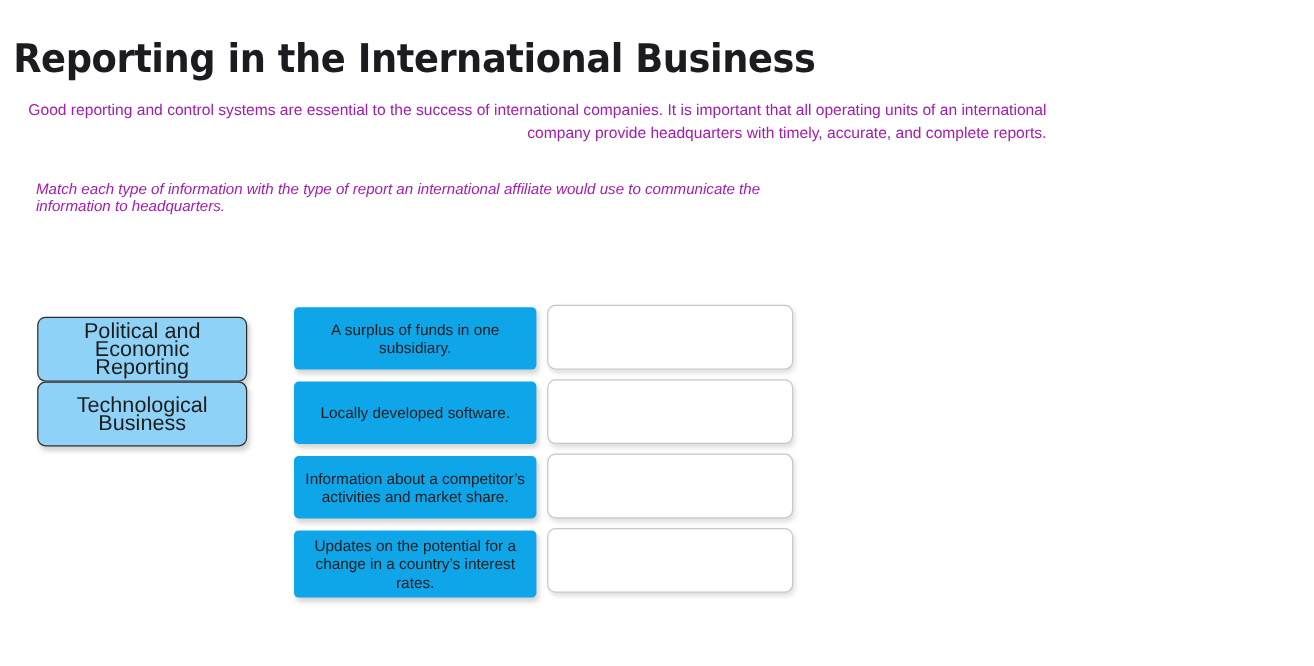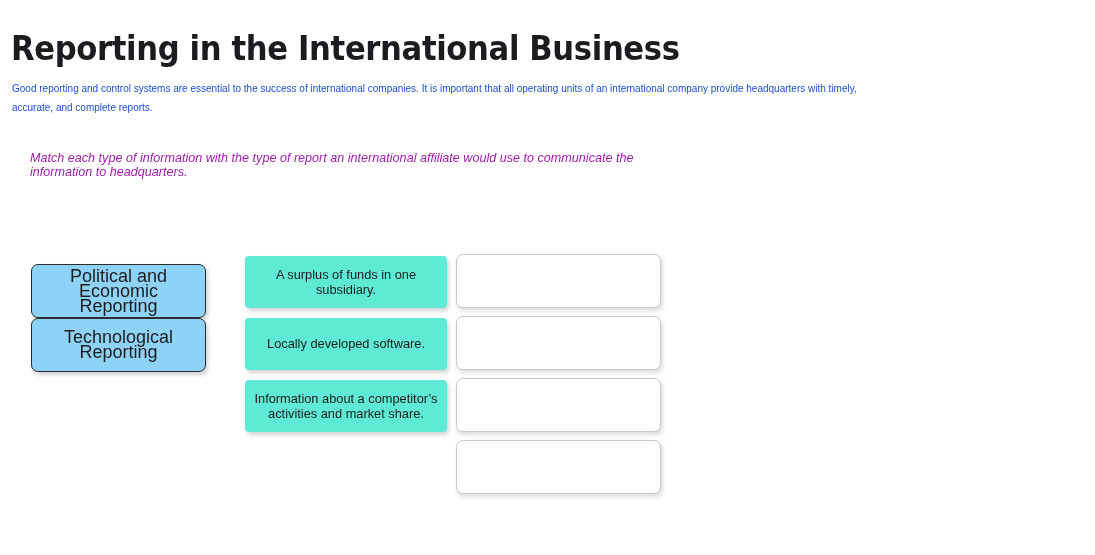--- a/index.html
+++ b/index.html
@@ -30,23 +30,24 @@
     white-space: nowrap;
     transform: scaleX(0.93);
     transform-origin: left center;
   }
 
   .intro {
     position: absolute;
     left: 12px;
     top: 70px;
     width: 860px;
-    font-size: 10px;
+    font-size: 13px;
     line-height: 18.5px;
-    color: #1d4ed8;
+    color: #a21caf;
+    text-align: right;
   }
 
   .instruction {
     position: absolute;
     left: 30px;
     top: 138px;
     width: 625px;
     font-size: 12.6px;
     line-height: 14.5px;
     font-style: italic;
@@ -93,21 +94,21 @@
     padding: 2px 8px;
     box-shadow: 2px 3px 4px rgba(0,0,0,0.18);
     cursor: move;
   }
 
   
   .item-box {
     width: 202px;
     height: 52px;
     margin-bottom: 10px;
-    background: #5eead4;
+    background: #0ea5e9;
     border: 0;
     border-radius: 4px;
     font-size: 12.8px;
     line-height: 15.5px;
     padding: 2px 7px;
     box-shadow: 2px 3px 4px rgba(0,0,0,0.17);
     cursor: move;
   }
   .item-box.tall { height: 56px; }
 
@@ -131,33 +132,36 @@
 
 <p class="instruction">Match each type of information with the type of report an international affiliate would use to communicate the information to headquarters.</p>
 
 <div class="match-area">
 
   <div class="col col-categories">
     <div class="cell cat-box">
       <span>Political and Economic Reporting</span>
     </div>
     <div class="cell cat-box">
-      <span>Technological Reporting</span>
+      <span>Technological Business</span>
     </div>
   </div>
 
   <div class="col col-items">
     <div class="cell item-box">
       <span>A surplus of funds in one subsidiary.</span>
     </div>
     <div class="cell item-box">
       <span>Locally developed software.</span>
     </div>
     <div class="cell item-box">
       <span>Information about a competitor’s activities and market share.</span>
+    </div>
+    <div class="cell item-box tall">
+      <span>Updates on the potential for a change in a country’s interest rates.</span>
     </div>
   </div>
 
   <div class="col col-targets">
     <div class="cell drop-box">
       <span></span>
     </div>
     <div class="cell drop-box">
       <span></span>
     </div>

